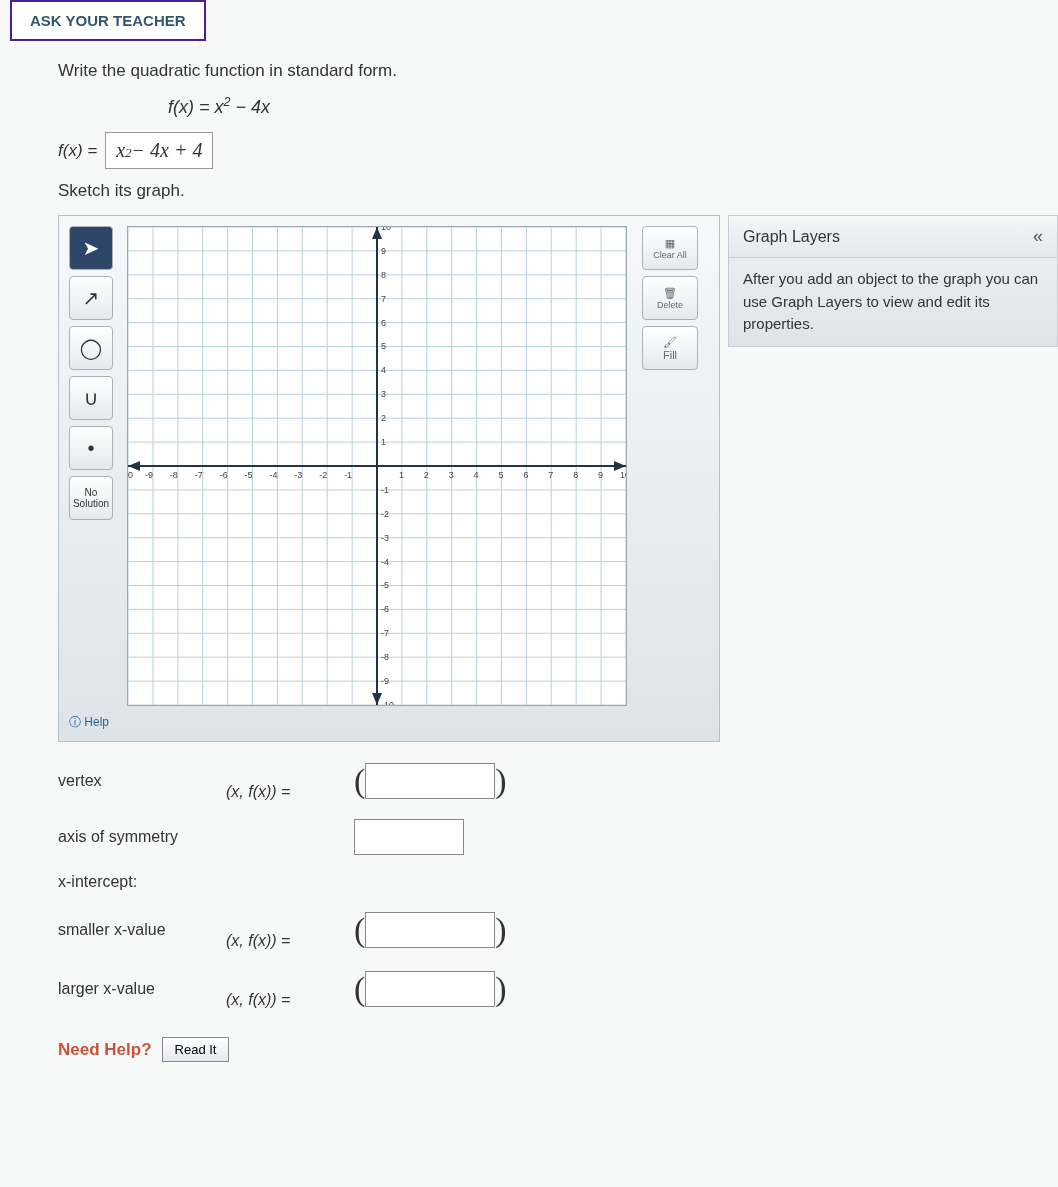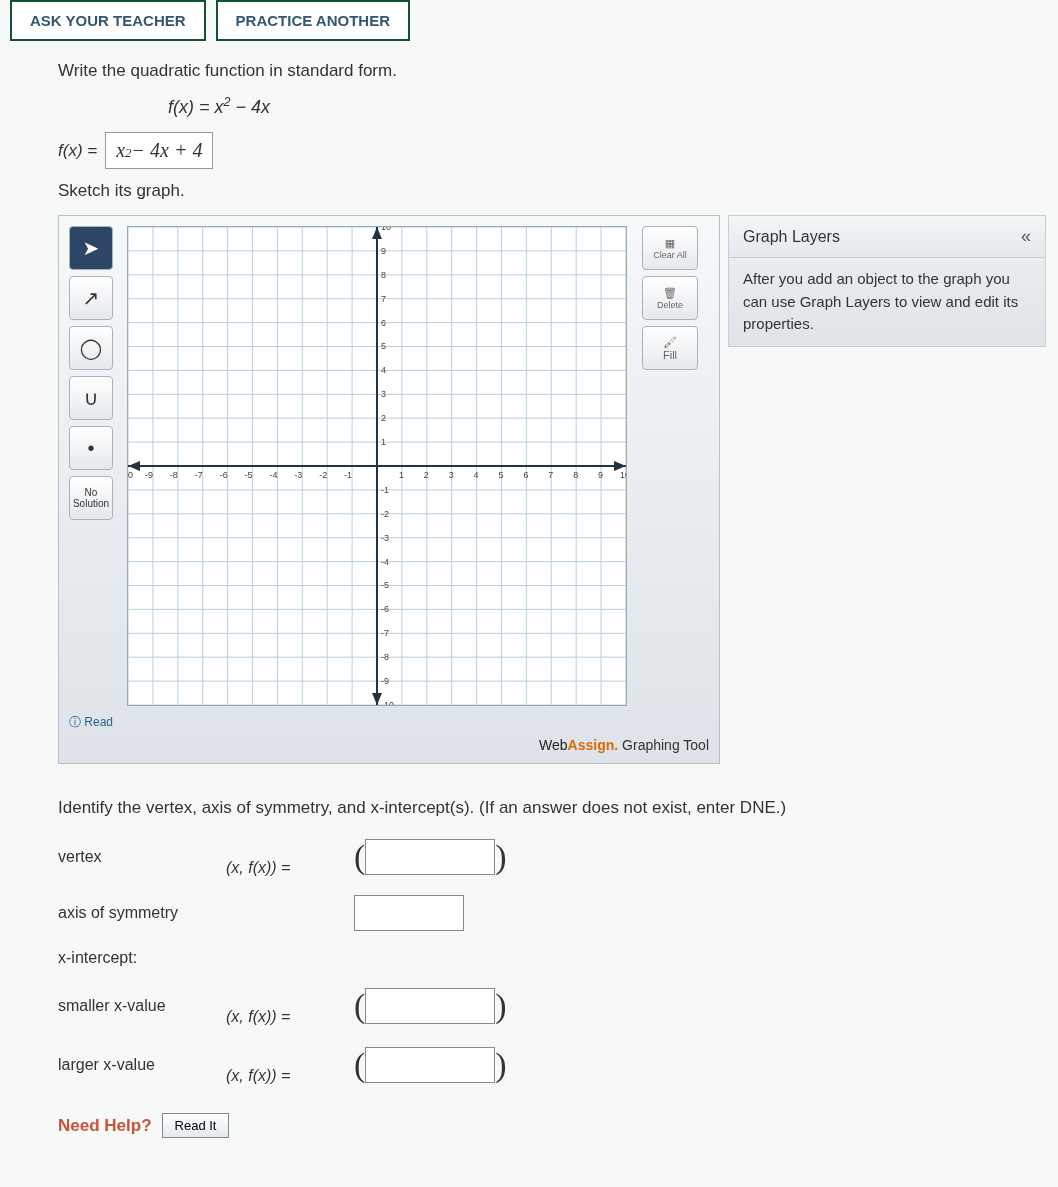--- a/index.html
+++ b/index.html
@@ -5,29 +5,29 @@
   * { box-sizing: border-box; }
   body {
     font-family: Arial, Helvetica, sans-serif;
     margin: 0; padding: 0;
     background: #f7f8f8;
     color: #333;
     width: 1058px;
   }
   .top-buttons { display: flex; gap: 10px; padding: 0 0 8px 10px; }
   .topbtn {
-    border: 2px solid #14532d;
+    border: 2px solid #4c1d95;
     background: #fff;
     color: #34566e;
     font-weight: bold;
     padding: 10px 18px;
     font-size: 15px;
     cursor: pointer;
   }
-  .content { margin-left: 58px; padding-right: 12px; }
+  .content { margin-left: 58px; padding-right: 0; }
   .prompt { font-size: 17px; color: #333; margin: 12px 0 14px; }
   .formula { font-style: italic; font-size: 18px; margin: 6px 0 14px 110px; }
   .formula sup { font-size: 0.7em; }
   .answer-row { display: flex; align-items: center; gap: 8px; }
   .fx-label { font-style: italic; font-size: 17px; }
   .answer-box {
     border: 1px solid #999; background: #fff;
     padding: 6px 10px; font-style: italic; font-size: 20px;
     font-family: "Times New Roman", serif;
     display: inline-flex; align-items: baseline;
@@ -104,21 +104,20 @@
   .readit {
     border:1px solid #888; background:linear-gradient(#fff,#e5e9ed);
     padding:4px 12px; font-size:13px; cursor:pointer;
   }
 </style>
 </head>
 <body>
 
 <div class="top-buttons">
   <button class="topbtn">ASK YOUR TEACHER</button>
-  <button class="topbtn">PRACTICE ANOTHER</button>
 </div>
 
 <div class="content">
   <div class="prompt">Write the quadratic function in standard form.</div>
   <div class="formula">
     <span>f(x) = x</span><sup>2</sup><span> − 4x</span>
   </div>
 
   <div class="answer-row">
     <span class="fx-label">f(x) =</span>
@@ -258,36 +257,32 @@
           <div class="side-btn">
               <span>🗑</span>
               <span style="font-size:9px;">Delete</span>
             </div>
           <div class="side-btn">
               <span>🖌</span>
               <span>Fill</span>
             </div>
         </div>
       </div>
-      <div class="help-link">ⓘ <span>Read</span></div>
-      <div class="wa-footer">
-        <span class="wa-bold">Web</span><span class="wa-orange">Assign.</span><span> Graphing Tool</span>
-      </div>
+      <div class="help-link">ⓘ <span>Help</span></div>
     </div>
 
     <div class="layers-panel">
       <div class="layers-head">
         <span>Graph Layers</span>
         <span class="chev">«</span>
       </div>
       <div class="layers-body">After you add an object to the graph you can use Graph Layers to view and edit its properties.</div>
     </div>
   </div>
 
-  <div class="identify">Identify the vertex, axis of symmetry, and x-intercept(s). (If an answer does not exist, enter DNE.)</div>
 
   <div class="field-row">
     <div class="field-label">vertex</div>
     <div class="field-eq">(x, f(x))  =</div>
     <div class="paren-wrap">( <input class="text-input" style=""> )</div>
   </div>
 
   <div class="field-row">
     <div class="field-label">axis of symmetry</div>
     <div class="field-eq"></div>

